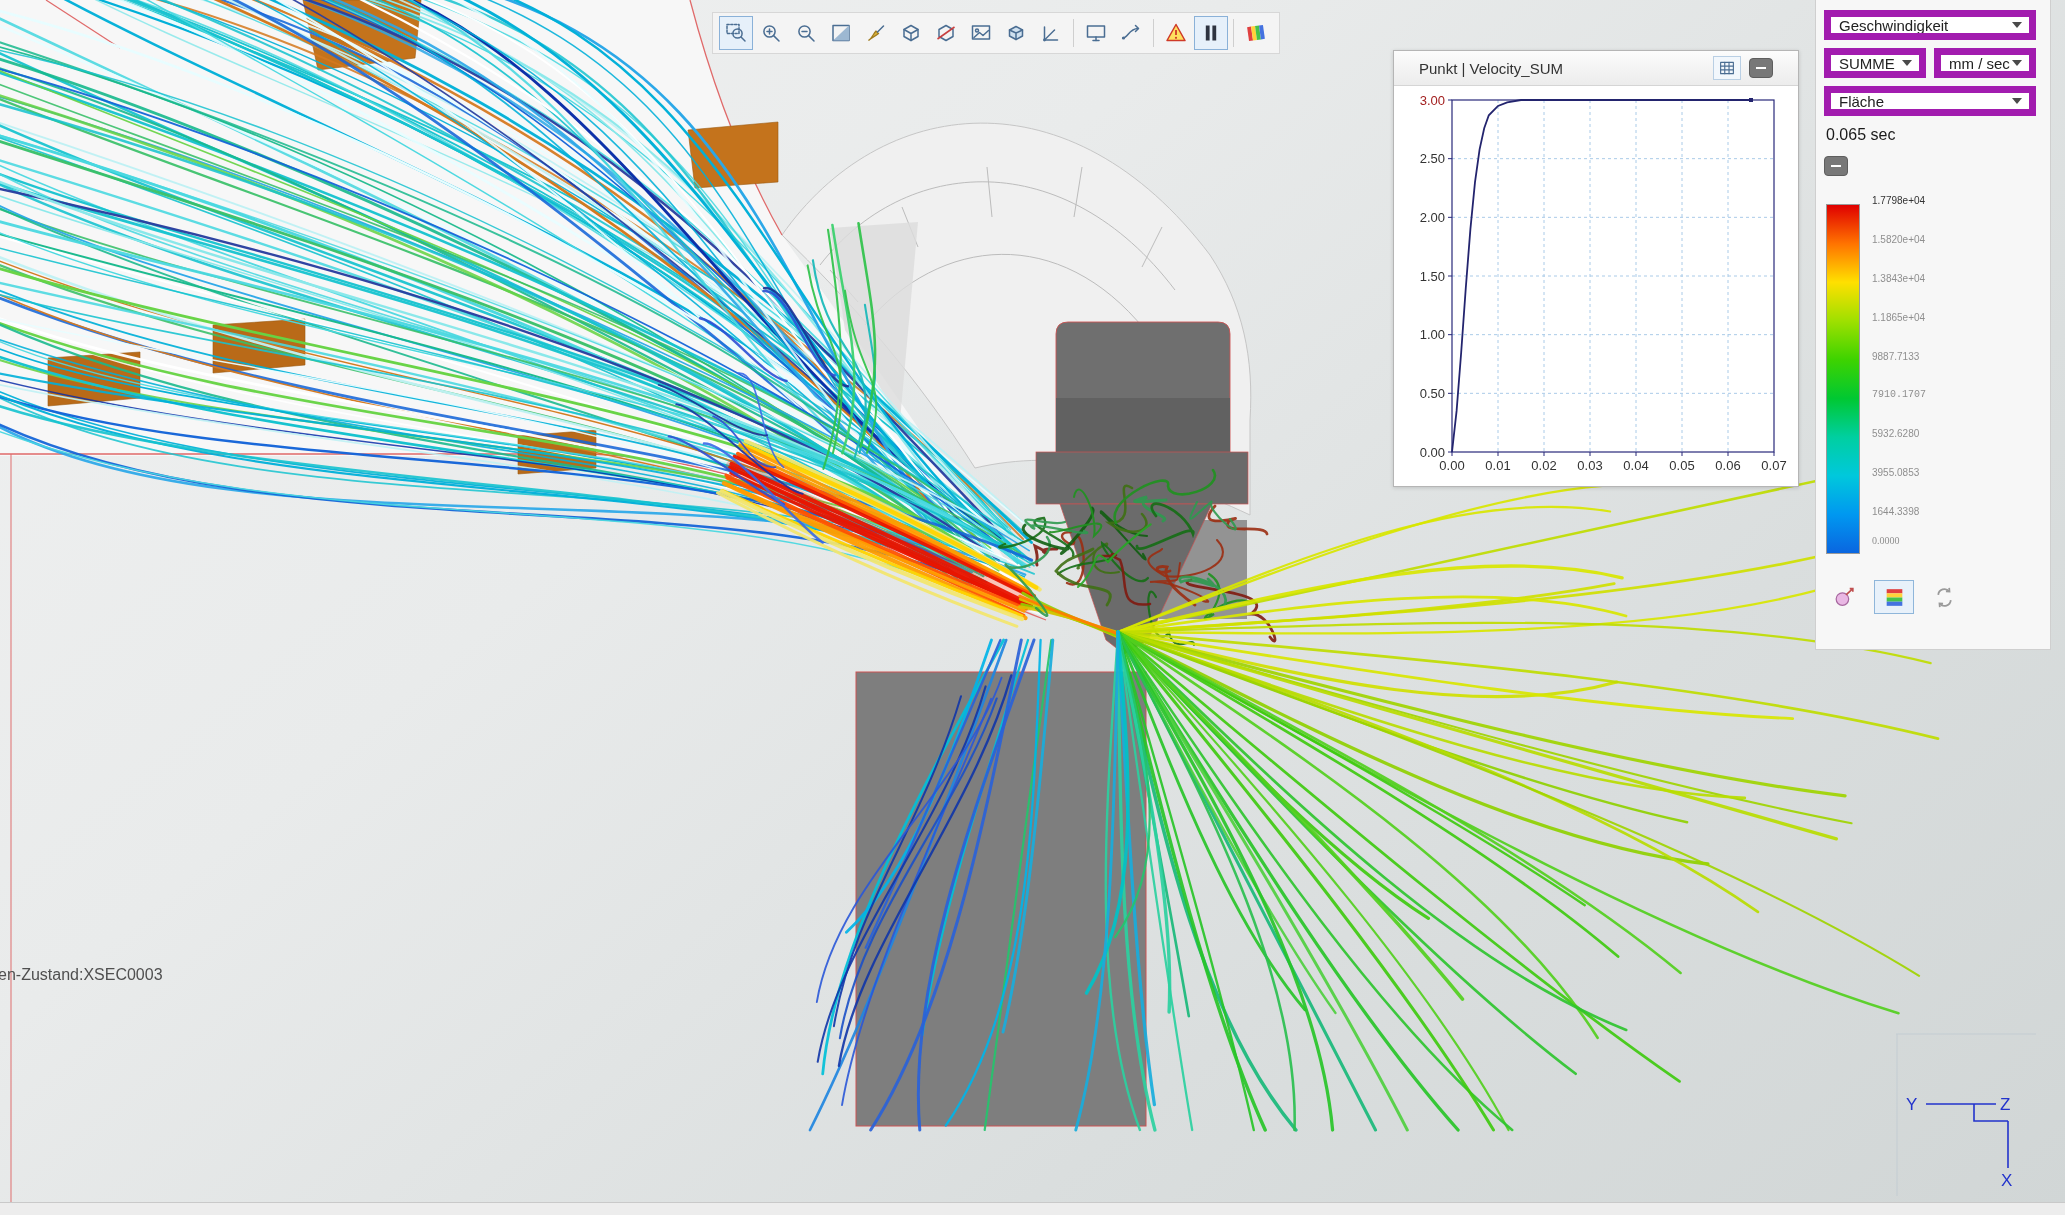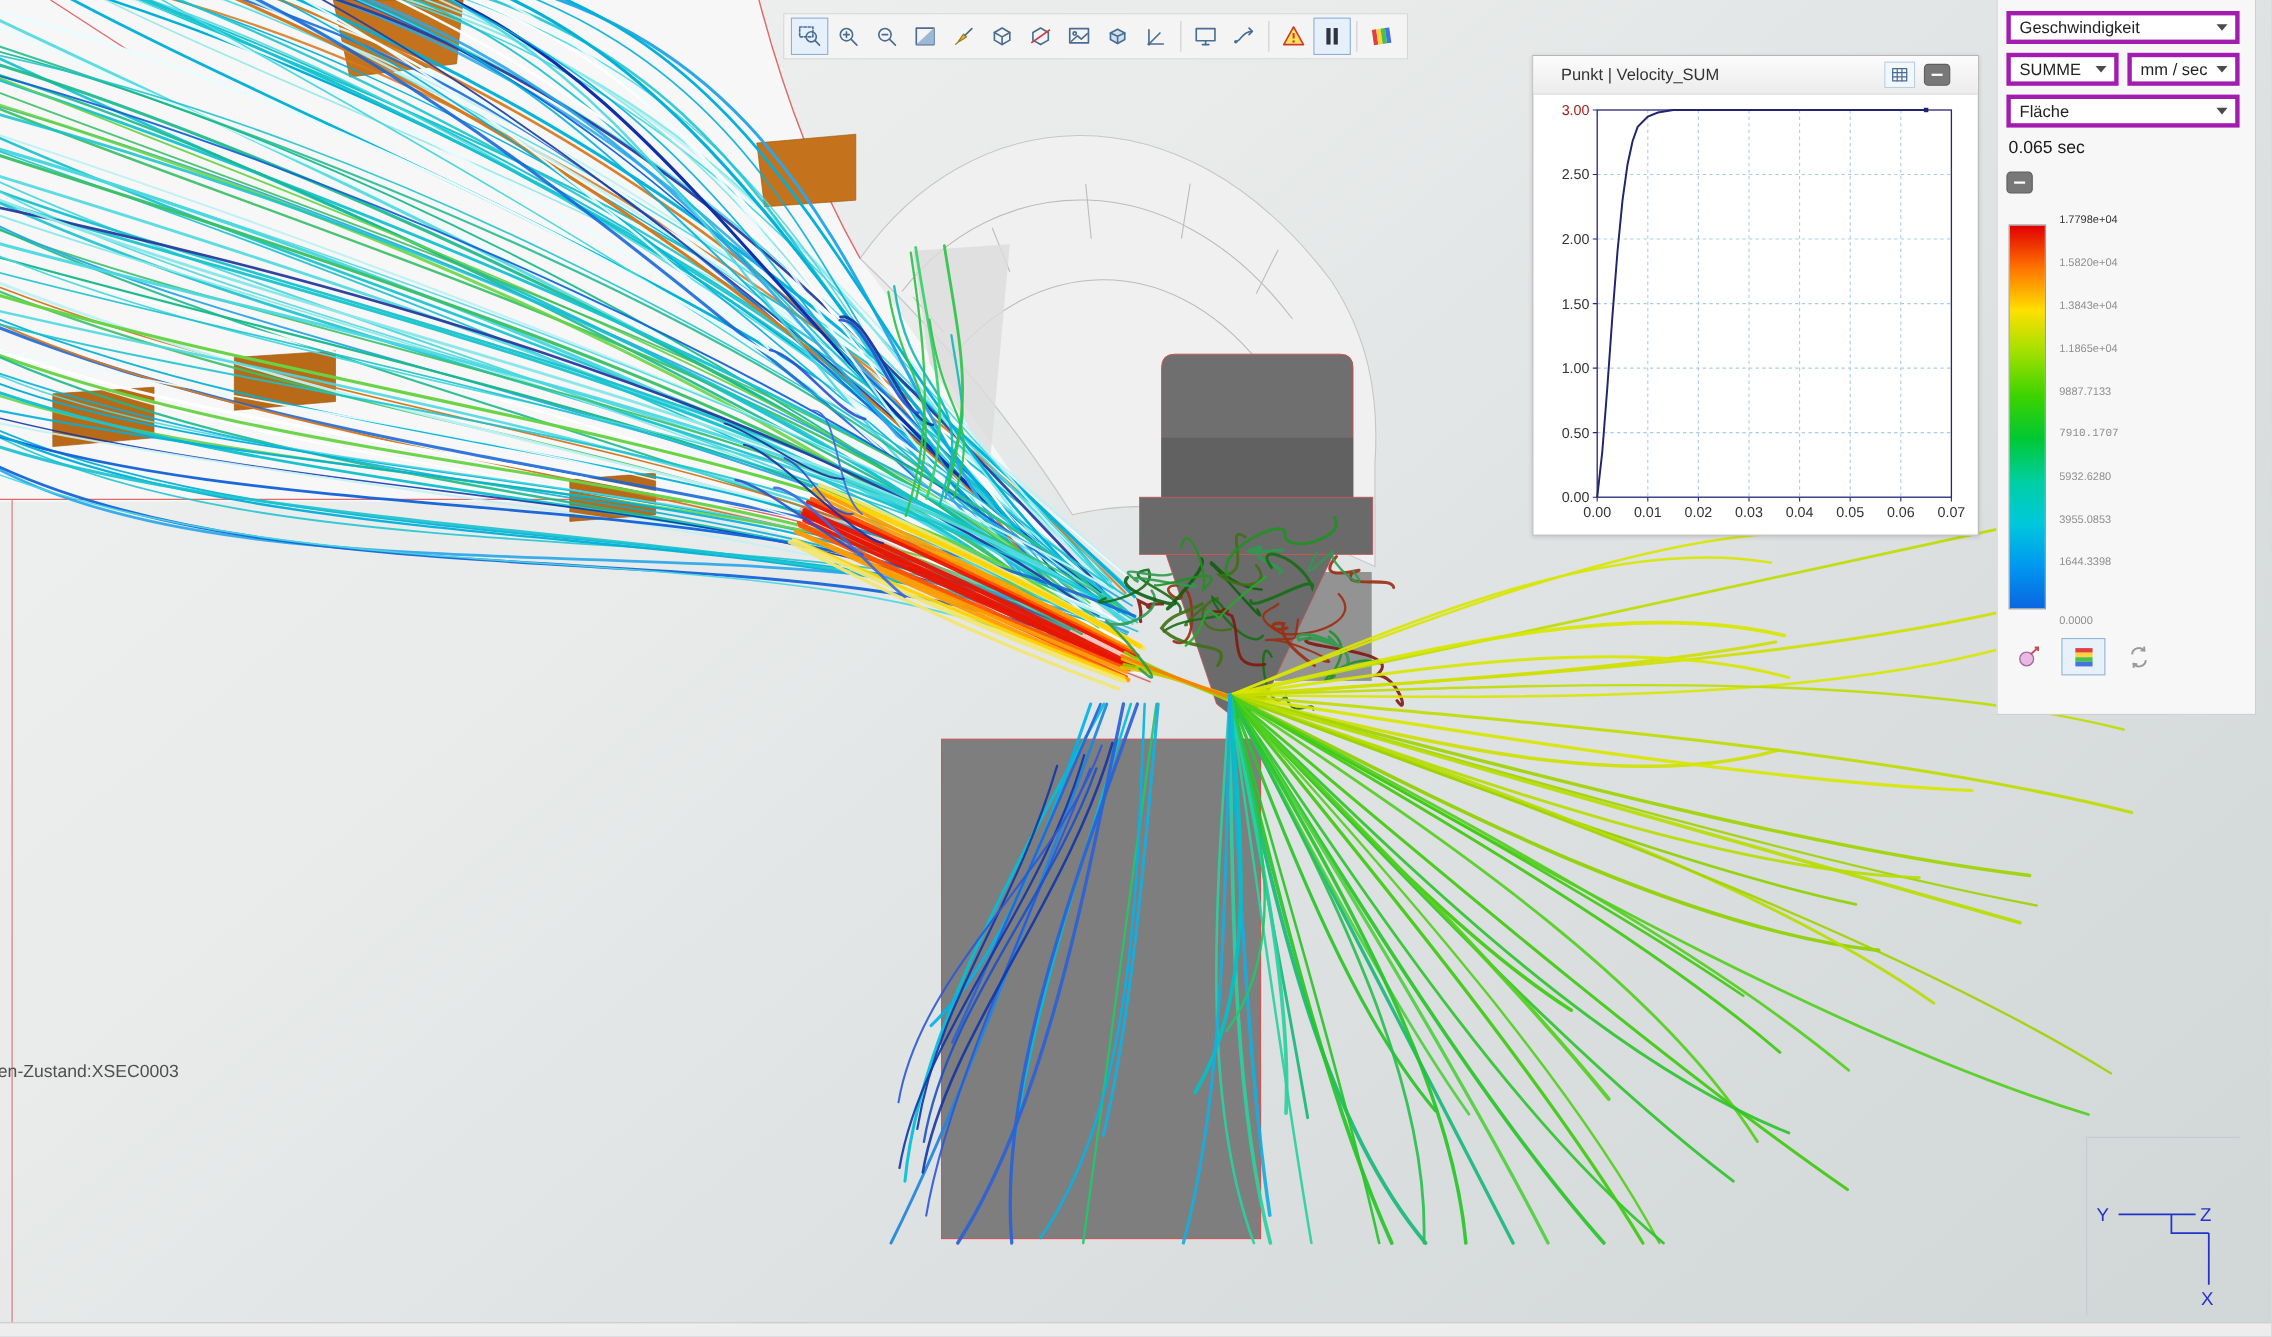--- a/index.html
+++ b/index.html
@@ -28,21 +28,21 @@
             align-items:center;justify-content:center;margin-right:8px;cursor:pointer}
   .grid-btn svg{width:18px;height:18px}
   .mini-btn{width:24px;height:20px;background:#787878;border:1px solid #5e5e5e;border-radius:4px;
             position:relative;cursor:pointer;display:inline-block}
   .mini-btn::after{content:"";position:absolute;left:50%;top:50%;width:10px;height:2px;margin:-1px 0 0 -5px;background:#fff}
   #chart-svg{display:block}
 
   
   .right-panel{position:absolute;left:1815px;top:0;width:236px;height:650px;background:#f7f7f7;
                border:1px solid #cfcfcf;border-top:none}
-  .dd{position:absolute;height:30px;background:#fff;border:4px solid #a21caf;font-size:15px;color:#222;
+  .dd{position:absolute;height:30px;background:#fff;border:7px solid #a21caf;font-size:15px;color:#222;
       display:flex;align-items:center;padding:0 20px 0 8px;cursor:pointer;white-space:nowrap;overflow:hidden}
   .chev{position:absolute;right:7px;top:50%;margin-top:-3px;width:0;height:0;
         border-left:5px solid transparent;border-right:5px solid transparent;border-top:6px solid #4a4a4a}
   #dd-quantity{left:8px;top:10px;width:212px}
   #dd-sum{left:8px;top:48px;width:102px}
   #dd-unit{left:118px;top:48px;width:102px}
   #dd-area{left:8px;top:86px;width:212px}
   .time-label{position:absolute;left:10px;top:126px;font-size:16px;color:#1a1a1a}
   .legend-collapse{position:absolute;left:8px;top:156px}
   .legend{position:absolute;left:10px;top:204px;width:220px;height:352px}
@@ -558,21 +558,21 @@
       <div id="legend-labels">
           <div class="legend-label first" style="top: -9px;">1.7798e+04</div>
           <div class="legend-label" style="top: 29.9px;">1.5820e+04</div>
           <div class="legend-label" style="top: 68.8px;">1.3843e+04</div>
           <div class="legend-label" style="top: 107.7px;">1.1865e+04</div>
           <div class="legend-label" style="top: 146.6px;">9887.7133</div>
           <div class="legend-label" style="top: 185.4px; font-family: Liberation Mono, monospace;">7910.1707</div>
           <div class="legend-label" style="top: 224.3px;">5932.6280</div>
           <div class="legend-label" style="top: 263.2px;">3955.0853</div>
           <div class="legend-label" style="top: 302.1px;">1644.3398</div>
-          <div class="legend-label" style="top: 355px;">0.0000</div>
+          <div class="legend-label" style="top: 331px; font-family: Liberation Serif, serif;">0.0000</div>
         </div>
     </div>
     <div class="panel-icons" id="panel-icons">
         <button class="pi-btn">
           <svg viewBox="0 0 24 24">
             <circle cx="10" cy="13.5" r="6" fill="#e9b8e4" stroke="#a868a0" stroke-width="1.2"></circle>
             <path d="M13.5 9.5 L20 3.5 M17 3.5 L20 3.5 L20 6.5" fill="none" stroke="#c05050" stroke-width="1.6"></path>
           </svg>
         </button>
         <button class="pi-btn active">

